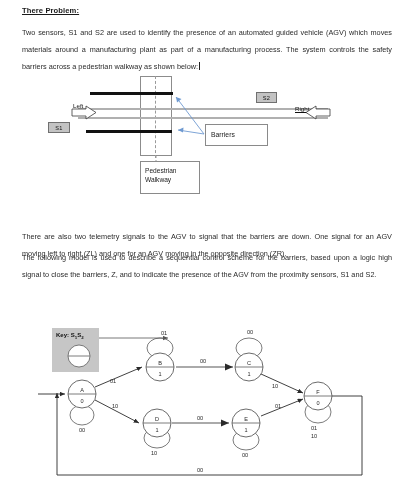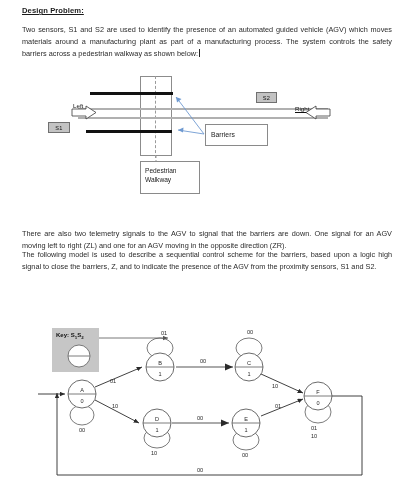--- a/index.html
+++ b/index.html
@@ -13,21 +13,21 @@
   }
   .page{position:relative;width:413px;height:483px;}
 
   
   .doc-text{position:absolute;left:22px;top:6px;width:370px;}
   h1.heading{
     font-size:7.6px;font-weight:bold;text-decoration:underline;
     margin:0 0 9px 0;letter-spacing:.1px;color:#1a1a1a;
   }
   p.para{
-    font-size:7.3px;line-height:12px;margin:0 0 9px 0;
+    font-size:7.3px;line-height:17px;margin:0 0 9px 0;
     text-align:justify;color:#2b2b2b;
   }
   .caret{
     display:inline-block;width:1px;height:8px;background:#222;
     vertical-align:-1px;margin-left:1px;
   }
 
   .para2{position:absolute;left:22px;top:228px;width:370px;}
   .para3{position:absolute;left:22px;top:249px;width:370px;}
 
@@ -97,21 +97,21 @@
 
   .svgwrap{position:absolute;left:0;top:0;width:413px;height:483px;}
   text{font-family:"Liberation Sans", sans-serif;}
 </style>
 </head>
 <body>
 
 <div class="page">
 
   <div class="doc-text">
-    <h1 class="heading">Design Problem:</h1>
+    <h1 class="heading">There Problem:</h1>
     <p class="para"><span>Two sensors, S1 and S2 are used to identify the presence of an automated guided vehicle (AGV) which moves materials around a manufacturing plant as part of a manufacturing process.  The system controls the safety barriers across a pedestrian walkway as shown below:</span><span class="caret"></span></p>
   </div>
 
   <div class="para2">
     <p class="para">There are also two telemetry signals to the AGV to signal that the barriers are down.  One signal for an AGV moving left to right (ZL) and one for an AGV moving in the opposite direction (ZR).</p>
   </div>
   <div class="para3">
     <p class="para">The following model is used to describe a sequential control scheme for the barriers, based upon a logic high signal to close the barriers, Z, and to indicate the presence of the AGV from the proximity sensors, S1 and S2.</p>
   </div>
 

